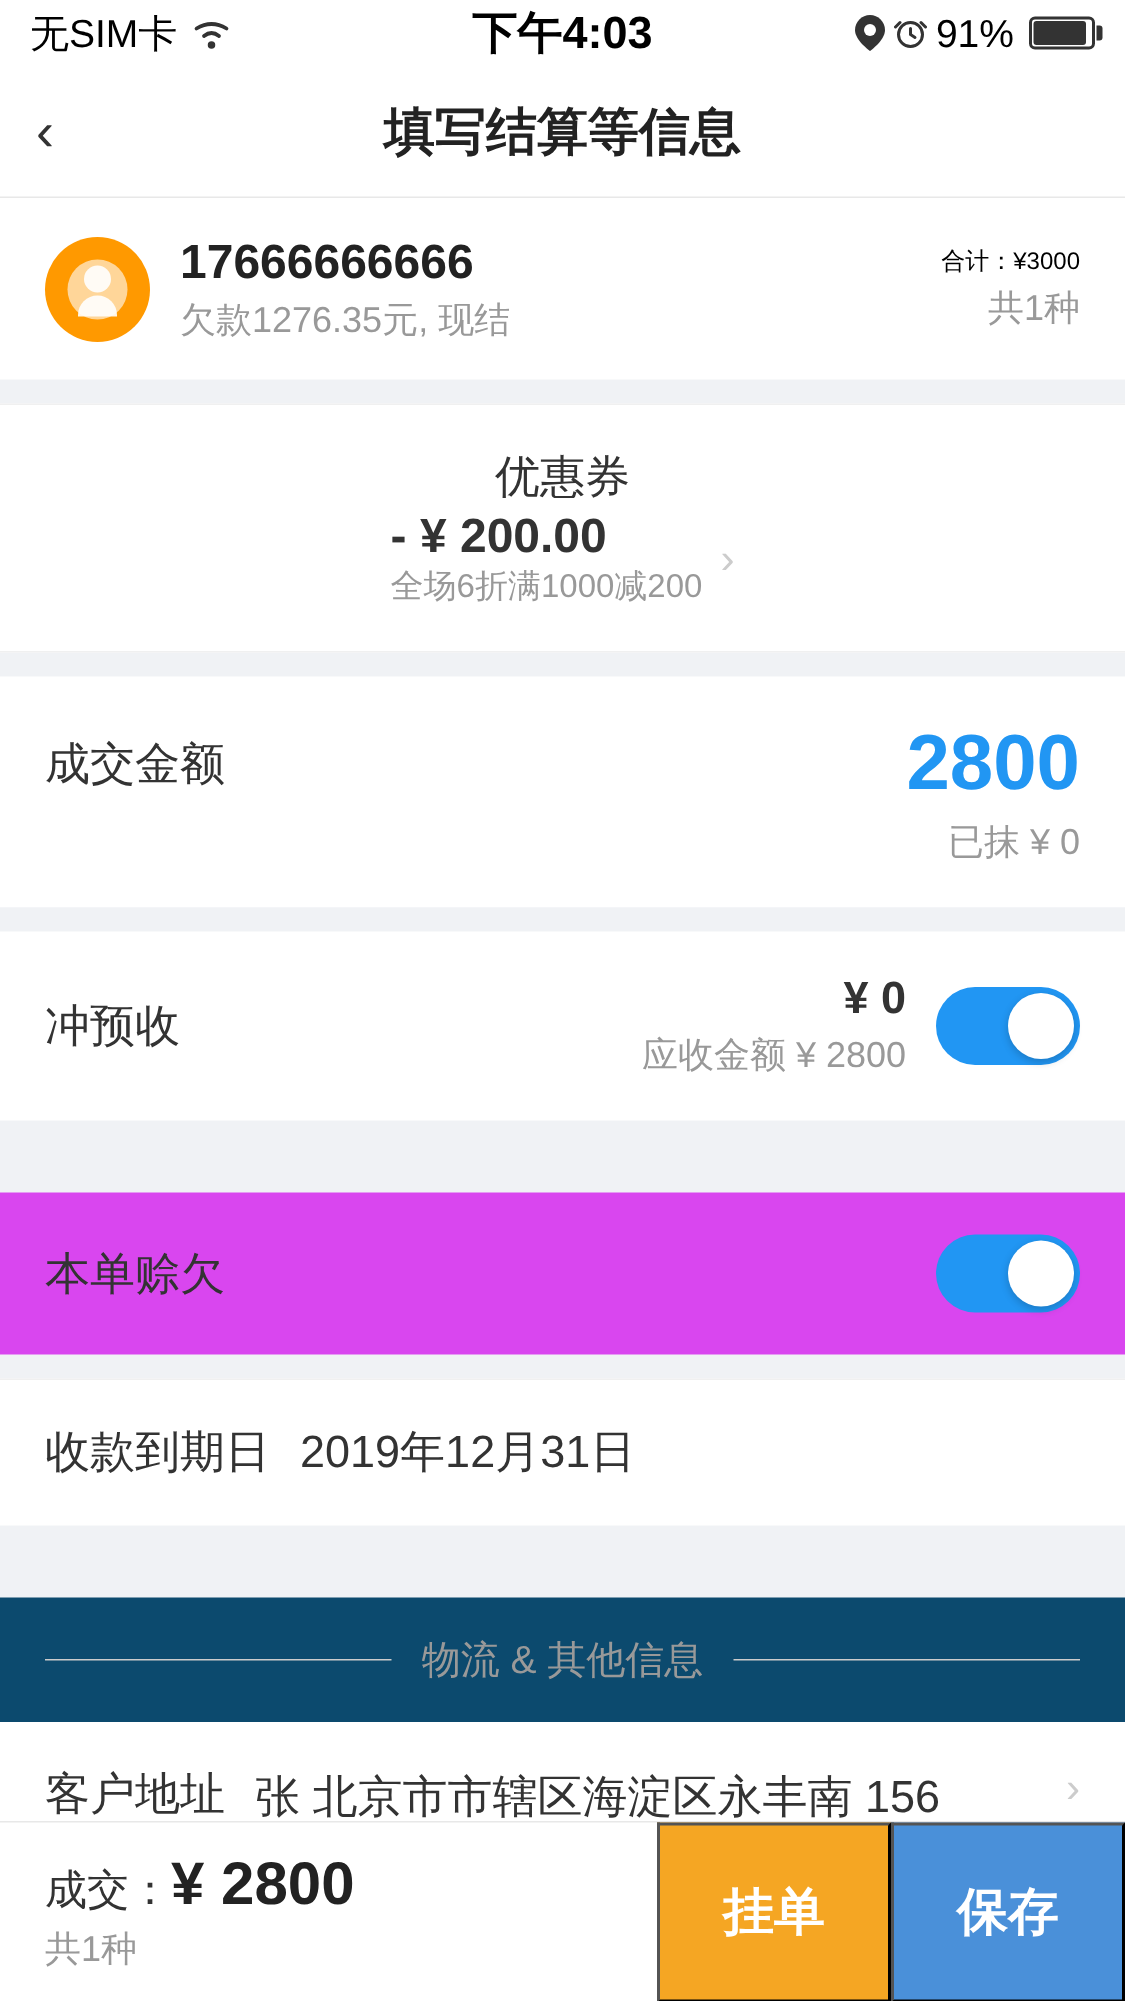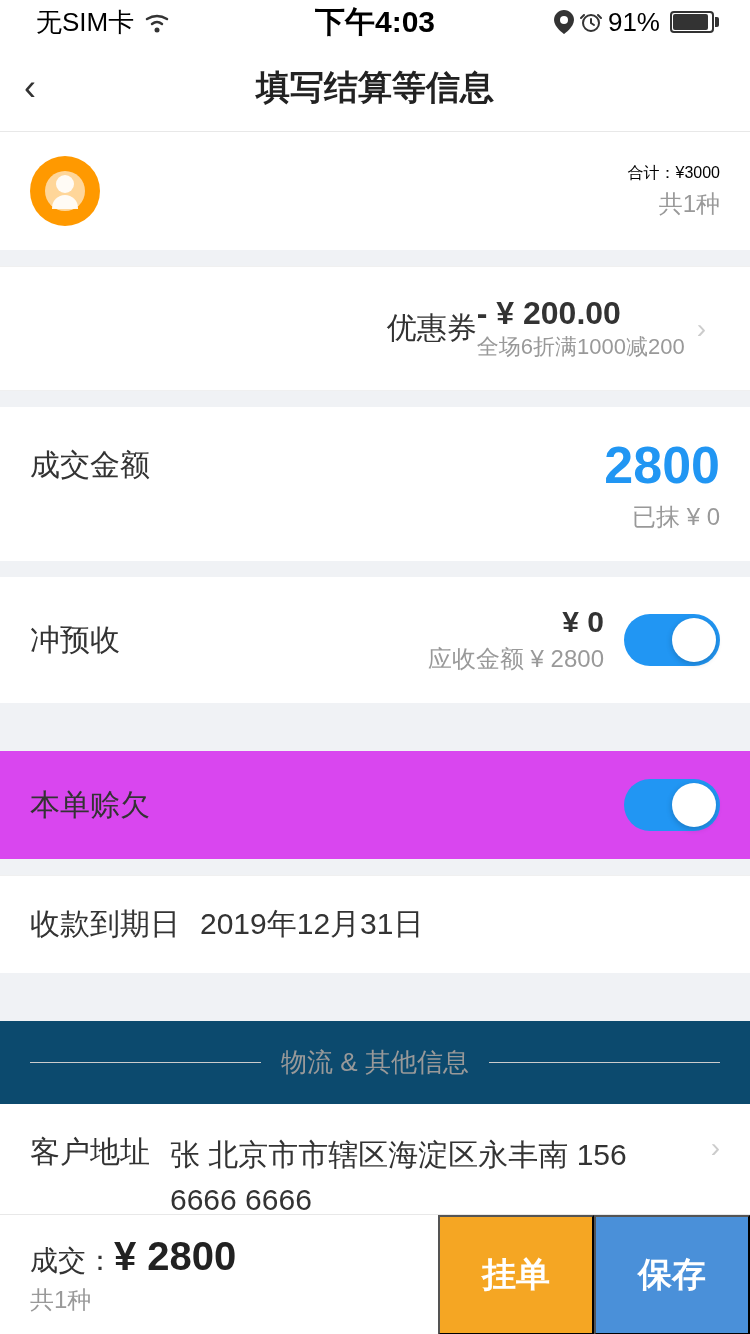--- a/index.html
+++ b/index.html
@@ -13,21 +13,21 @@
       overflow-x: hidden;
     }
 
     
     .status-bar {
       height: 44px;
       background: #fff;
       display: flex;
       align-items: center;
       justify-content: space-between;
-      padding: 0 36px;
+      padding: 0 20px;
       font-size: 28px;
     }
     .status-left {
       font-size: 26px;
       display: flex;
       align-items: center;
       gap: 8px;
     }
     .status-time {
       font-size: 30px;
@@ -177,24 +177,25 @@
       color: #999;
       margin-top: 4px;
     }
 
     
     .coupon-row {
       background: #fff;
       padding: 28px 44px;
       display: flex;
       align-items: center;
-      justify-content: flex-end;
+      justify-content: center;
       margin-bottom: 16px;
       border-top: 1px solid #f0f0f0;
       border-bottom: 1px solid #f0f0f0;
+      flex-direction: column;
     }
     .coupon-label {
       font-size: 30px;
       color: #333;
     }
     .coupon-right {
       display: flex;
       align-items: center;
       gap: 12px;
     }
@@ -471,20 +472,24 @@
   <span class="nav-title">填写结算等信息</span>
 </div>
 
 <div class="content">
 
   <div class="customer-row card">
     <div class="customer-left">
       <div class="avatar">
         <div class="avatar-icon"></div>
       </div>
+      <div class="customer-info">
+        <div class="phone">17666666666</div>
+        <div class="debt">欠款1276.35元, 现结</div>
+      </div>
     </div>
     <div class="customer-right">
       <div>
         <span>合计：</span><span>¥3000</span>
       </div>
       <div class="count">共1种</div>
     </div>
   </div>
 
   <div class="coupon-row card">

